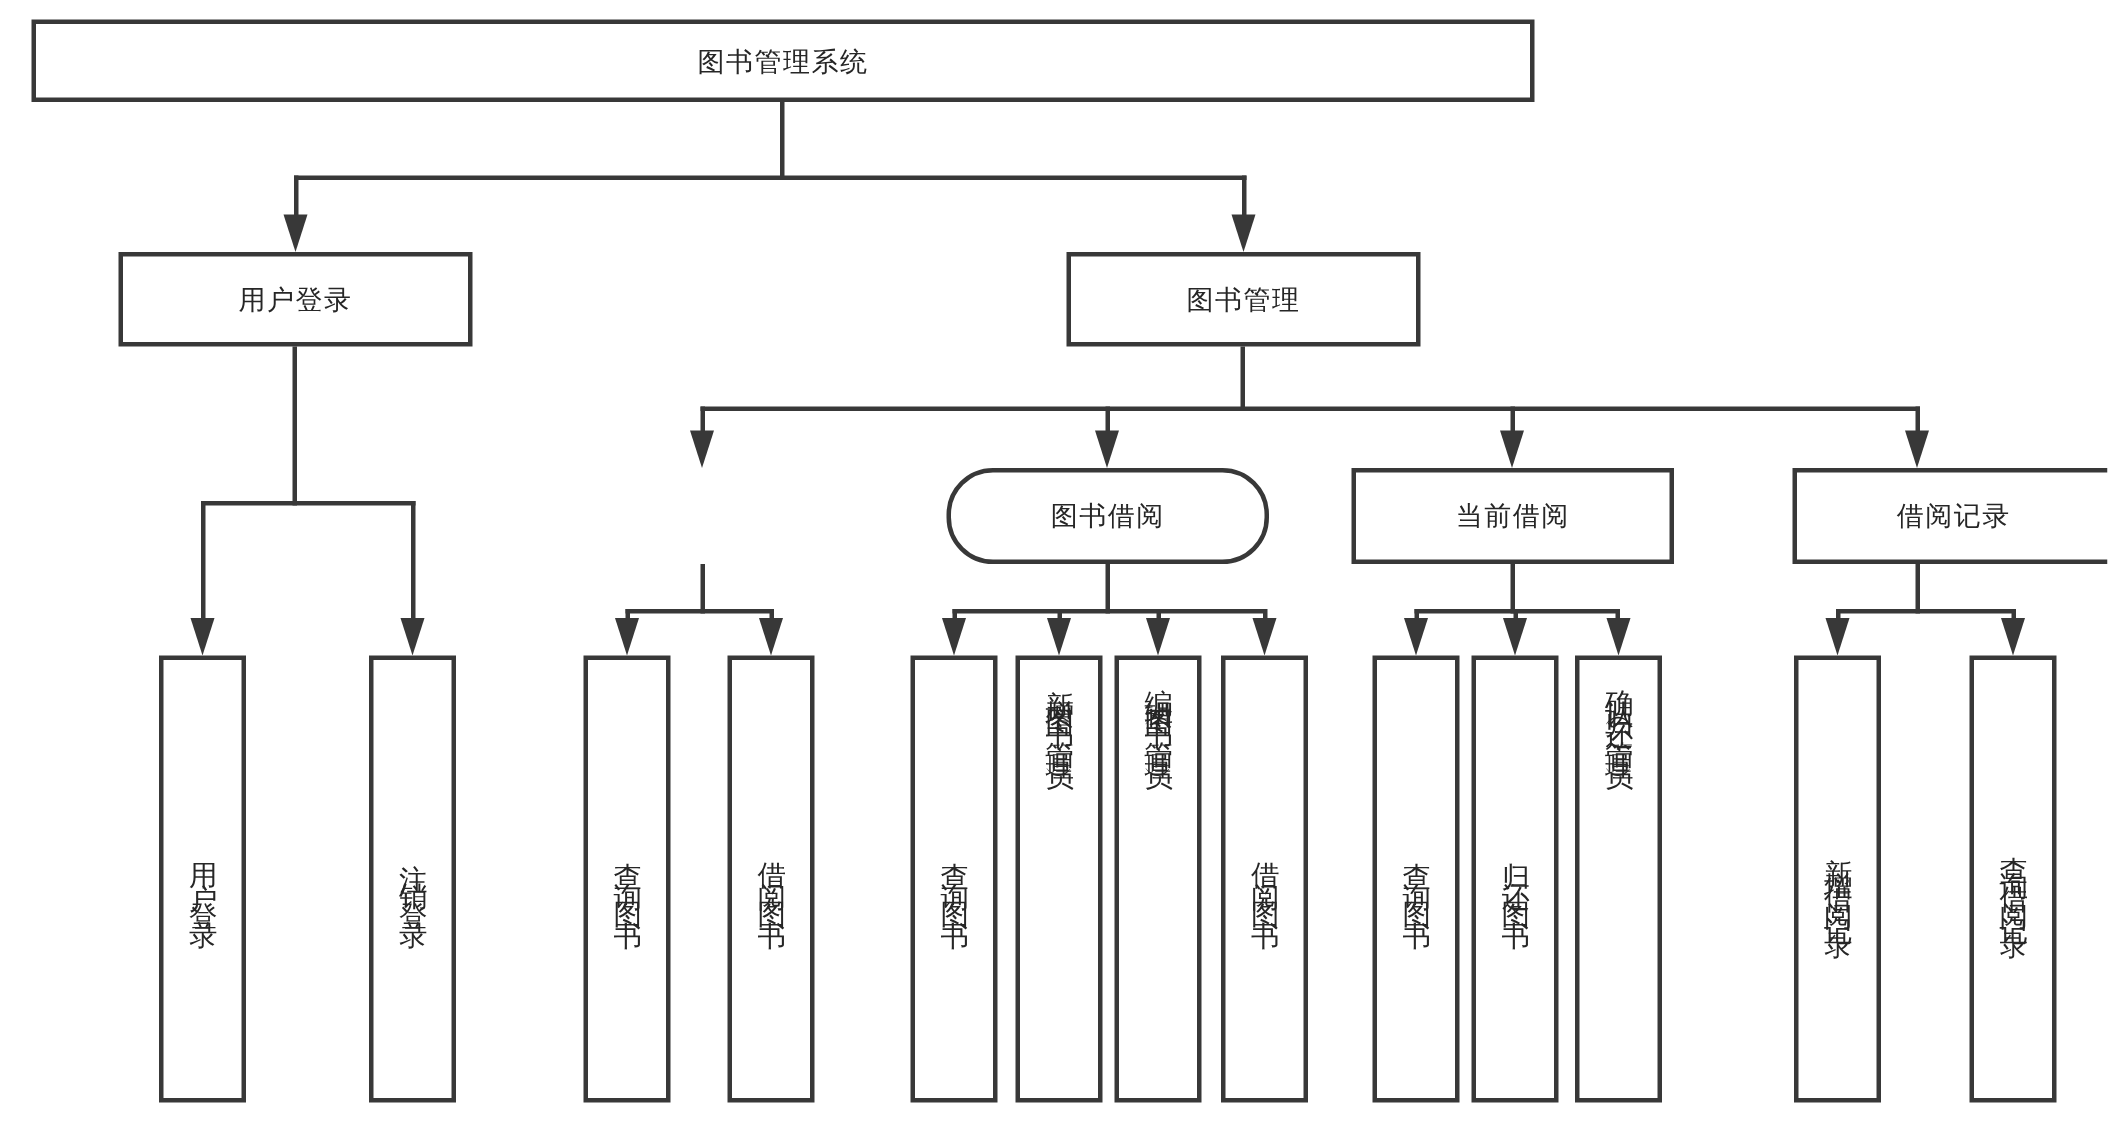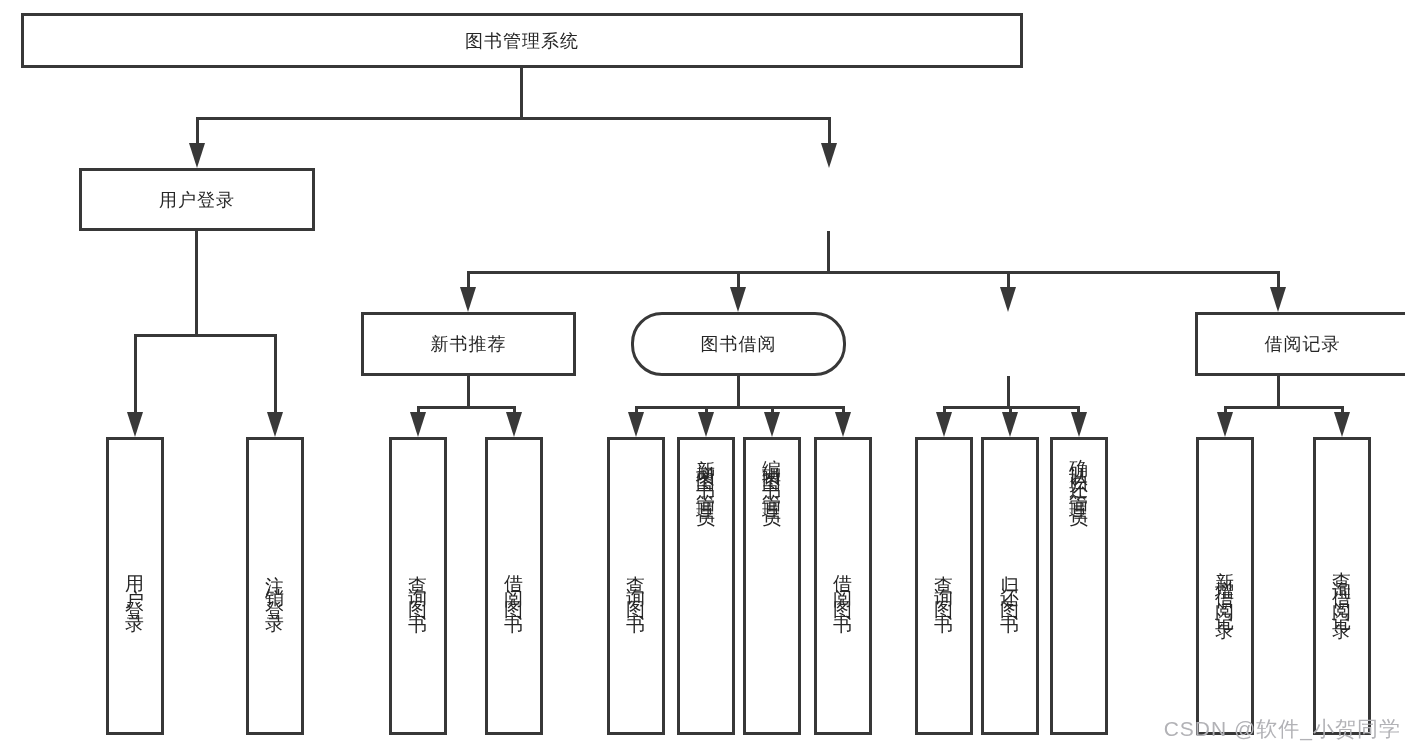--- a/index.html
+++ b/index.html
@@ -48,44 +48,47 @@
   <div class="vline" style="left:520px;top:68px;height:52px;"></div>
   <div class="hline" style="left:196px;top:117px;width:635px;"></div>
   <div class="vline" style="left:196px;top:117px;height:32px;"></div>
   <div class="vline" style="left:828px;top:117px;height:32px;"></div>
   <div class="arrow" style="left:189px;top:143px;"></div>
   <div class="arrow" style="left:821px;top:143px;"></div>
 
   <div class="box" style="left:79px;top:168px;width:236px;height:63px;">
     <span>用户登录</span>
   </div>
+  <div class="box" style="left:711px;top:168px;width:236px;height:63px;">
+    <span>图书管理</span>
+  </div>
 
   <div class="vline" style="left:195px;top:231px;height:106px;"></div>
   <div class="hline" style="left:134px;top:334px;width:143px;"></div>
   <div class="vline" style="left:134px;top:334px;height:80px;"></div>
   <div class="vline" style="left:274px;top:334px;height:80px;"></div>
   <div class="arrow" style="left:127px;top:412px;"></div>
   <div class="arrow" style="left:267px;top:412px;"></div>
 
   <div class="vline" style="left:827px;top:231px;height:43px;"></div>
   <div class="hline" style="left:467px;top:271px;width:813px;"></div>
   <div class="vline" style="left:467px;top:271px;height:18px;"></div>
   <div class="vline" style="left:737px;top:271px;height:18px;"></div>
   <div class="vline" style="left:1007px;top:271px;height:18px;"></div>
   <div class="vline" style="left:1277px;top:271px;height:18px;"></div>
   <div class="arrow" style="left:460px;top:287px;"></div>
   <div class="arrow" style="left:730px;top:287px;"></div>
   <div class="arrow" style="left:1000px;top:287px;"></div>
   <div class="arrow" style="left:1270px;top:287px;"></div>
 
-  <div class="box" style="left:361px;top:312px;width:215px;height:64px;">
-    <span>新书推荐</span>
-  </div>
   <div class="box" style="left:631px;top:312px;width:215px;height:64px;border-radius:31px;">
     <span>图书借阅</span>
+  </div>
+  <div class="box" style="left:901px;top:312px;width:215px;height:64px;">
+    <span>当前借阅</span>
   </div>
   <div class="box" style="left:1171px;top:312px;width:215px;height:64px;margin-left:24px;">
     <span>借阅记录</span>
   </div>
 
   <div class="vline" style="left:467px;top:376px;height:33px;"></div>
   <div class="hline" style="left:417px;top:406px;width:98px;"></div>
   <div class="vline" style="left:417px;top:406px;height:9px;"></div>
   <div class="vline" style="left:513px;top:406px;height:9px;"></div>
   <div class="arrow" style="left:410px;top:412px;"></div>
@@ -155,15 +158,14 @@
     <span class="vtext">确认归还（管理员）</span>
   </div>
 
   <div class="vbox mid" style="left:1196px;top:437px;width:58px;height:298px;">
     <span class="vtext">新增借阅记录</span>
   </div>
   <div class="vbox mid" style="left:1313px;top:437px;width:58px;height:298px;">
     <span class="vtext">查询借阅记录</span>
   </div>
 
-  <div class="watermark">CSDN @软件_小贺同学</div>
 
 </div>
 
 </body></html>

